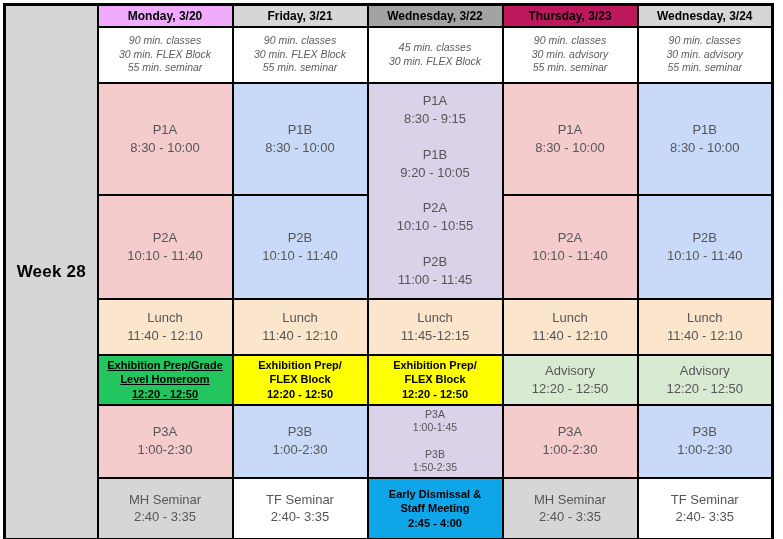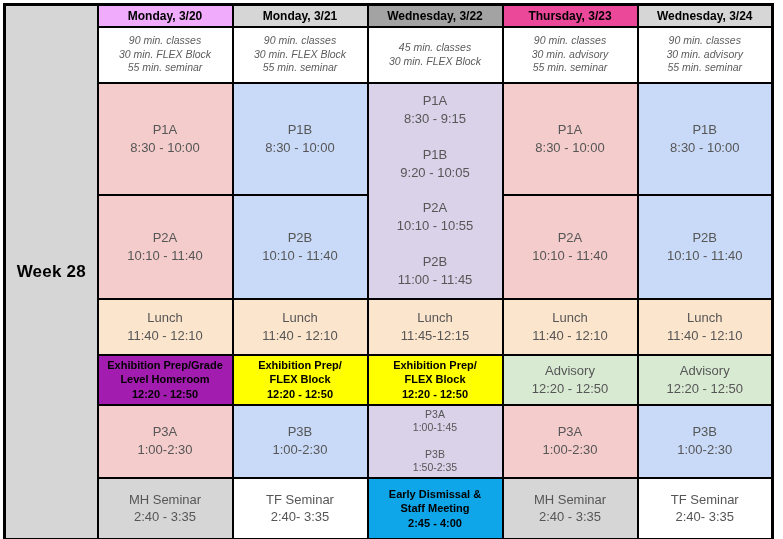--- a/index.html
+++ b/index.html
@@ -83,26 +83,26 @@
 
   <tbody>
       <tr class="r-header">
     <td rowspan="8" style="background-color: rgb(214, 214, 214); margin-top: 28px;">
       <div class="week-cell">Week 28</div>
     </td>
     <td style="background-color: #f0abfc;">
       <div class="day-header">Monday, 3/20</div>
     </td>
     <td style="background-color: rgb(214, 214, 214);">
-      <div class="day-header">Monday, 3/21</div>
+      <div class="day-header">Friday, 3/21</div>
     </td>
     <td style="background-color: #a3a3a3;">
       <div class="day-header">Wednesday, 3/22</div>
     </td>
-    <td style="background-color: #ec4899;">
+    <td style="background-color: #be185d;">
       <div class="day-header">Thursday, 3/23</div>
     </td>
     <td style="background-color: rgb(214, 214, 214);">
       <div class="day-header">Wednesday, 3/24</div>
     </td>
   </tr>
 
   <tr class="r-subtitle">
     <td style="background-color: rgb(255, 255, 255);">
       <div class="subtitle">90 min. classes
@@ -198,21 +198,21 @@
       <div class="cell-text">Lunch
 11:40 - 12:10</div>
     </td>
     <td style="background-color: rgb(252, 229, 205);">
       <div class="cell-text">Lunch
 11:40 - 12:10</div>
     </td>
   </tr>
 
   <tr class="r-mid">
-    <td class="bold-cell" style="background-color: #a21caf;">
+    <td class="bold-cell" style="background-color: #22c55e; text-decoration: underline;">
       <div class="cell-text">Exhibition Prep/Grade Level Homeroom
 12:20 - 12:50</div>
     </td>
     <td class="bold-cell" style="background-color: rgb(255, 255, 0);">
       <div class="cell-text">Exhibition Prep/
 FLEX Block
 12:20 - 12:50</div>
     </td>
     <td class="bold-cell" style="background-color: rgb(255, 255, 0);">
       <div class="cell-text">Exhibition Prep/

